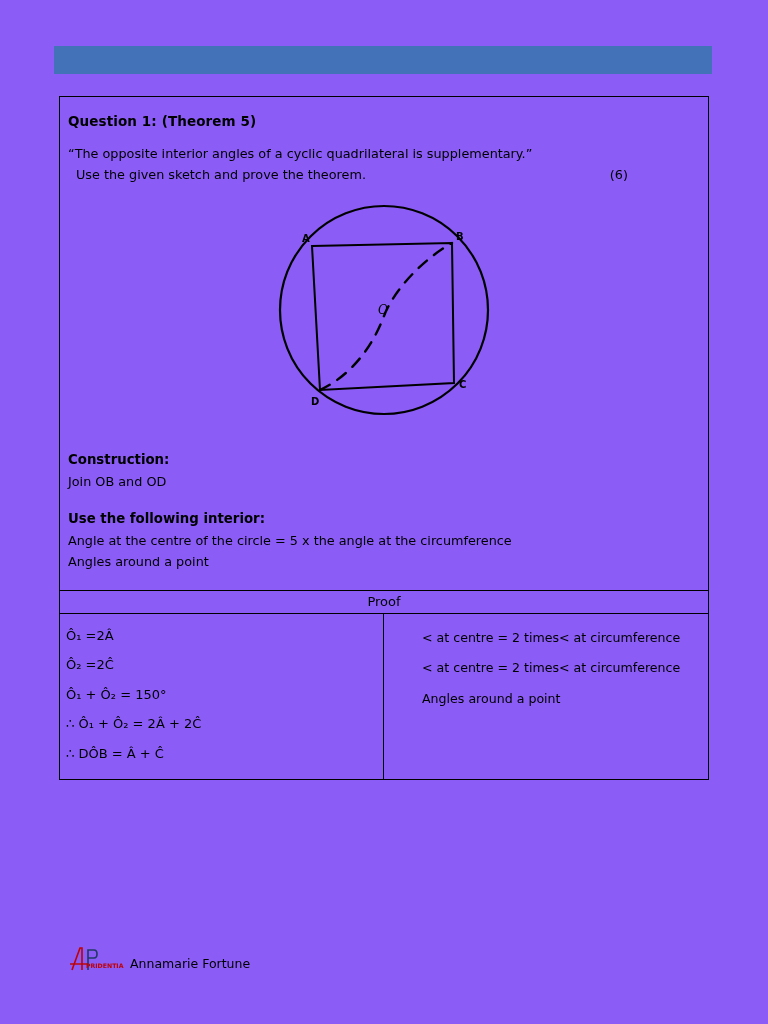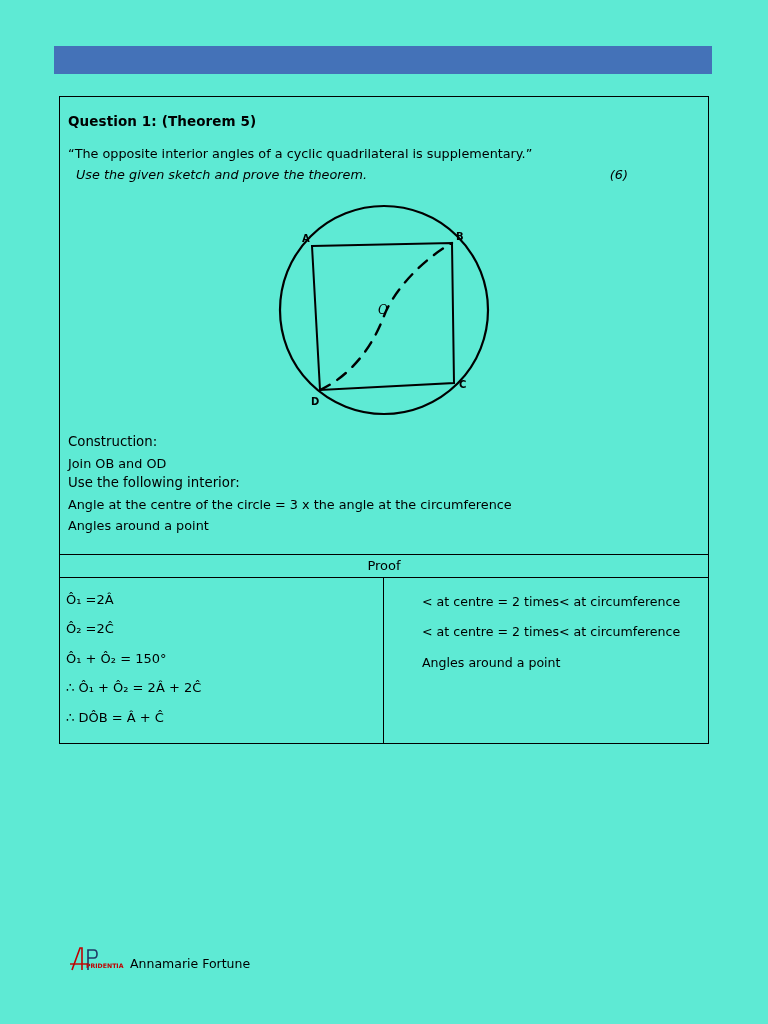--- a/index.html
+++ b/index.html
@@ -11,21 +11,21 @@
     width: 768px;
     height: 1024px;
     position: relative;
     font-family: "DejaVu Sans", sans-serif;
     color: #000000;
     overflow: hidden;
   }
   .page {
     position: absolute;
     inset: 0;
-    background: #5eead4;
+    background: #8b5cf6;
   }
   .header-bar {
     position: absolute;
     left: 54px;
     top: 46px;
     width: 658px;
     height: 28px;
     background: #4472b8;
   }
   .main-box {
@@ -48,35 +48,35 @@
   .q-body {
     font-size: 12.8px;
     padding: 16px 8px 0 8px;
     line-height: 1.45;
   }
   .marks-line {
     display: flex;
     justify-content: space-between;
     font-size: 12.8px;
     padding: 0 72px 0 8px;
-    font-style: italic;
   }
   .figure-wrap {
     padding: 14px 0 4px 0;
     display: flex;
     justify-content: center;
   }
   .section {
     padding: 0 8px;
     font-size: 12.8px;
     line-height: 1.5;
   }
   .section-head {
-    font-weight: normal;
+    font-weight: bold;
     font-size: 13.3px;
+    margin-top: 18px;
   }
   .section-body {
     margin-top: 2px;
   }
   .ov {
     position: relative;
     display: inline-block;
   }
   .ov::before {
     content: "";
@@ -180,21 +180,21 @@
       </div>
 
       <div class="section">
         <div class="section-head">Construction:</div>
         <div class="section-body">Join OB and OD</div>
       </div>
 
 
       <div class="section">
         <div class="section-head">Use the following interior:</div>
-        <div class="section-body">Angle at the centre of the circle = 3 x the angle at the circumference</div>
+        <div class="section-body">Angle at the centre of the circle = 5 x the angle at the circumference</div>
         <div class="section-body">Angles around a point</div>
       </div>
 
       <div class="proof-head">Proof</div>
 
       <div class="proof-table">
         <div class="proof-left">
           <div class="proof-line">Ô₁ =2Â</div>
           <div class="proof-line">Ô₂ =2Ĉ</div>
           <div class="proof-line">Ô₁ + Ô₂ = 150°</div>

